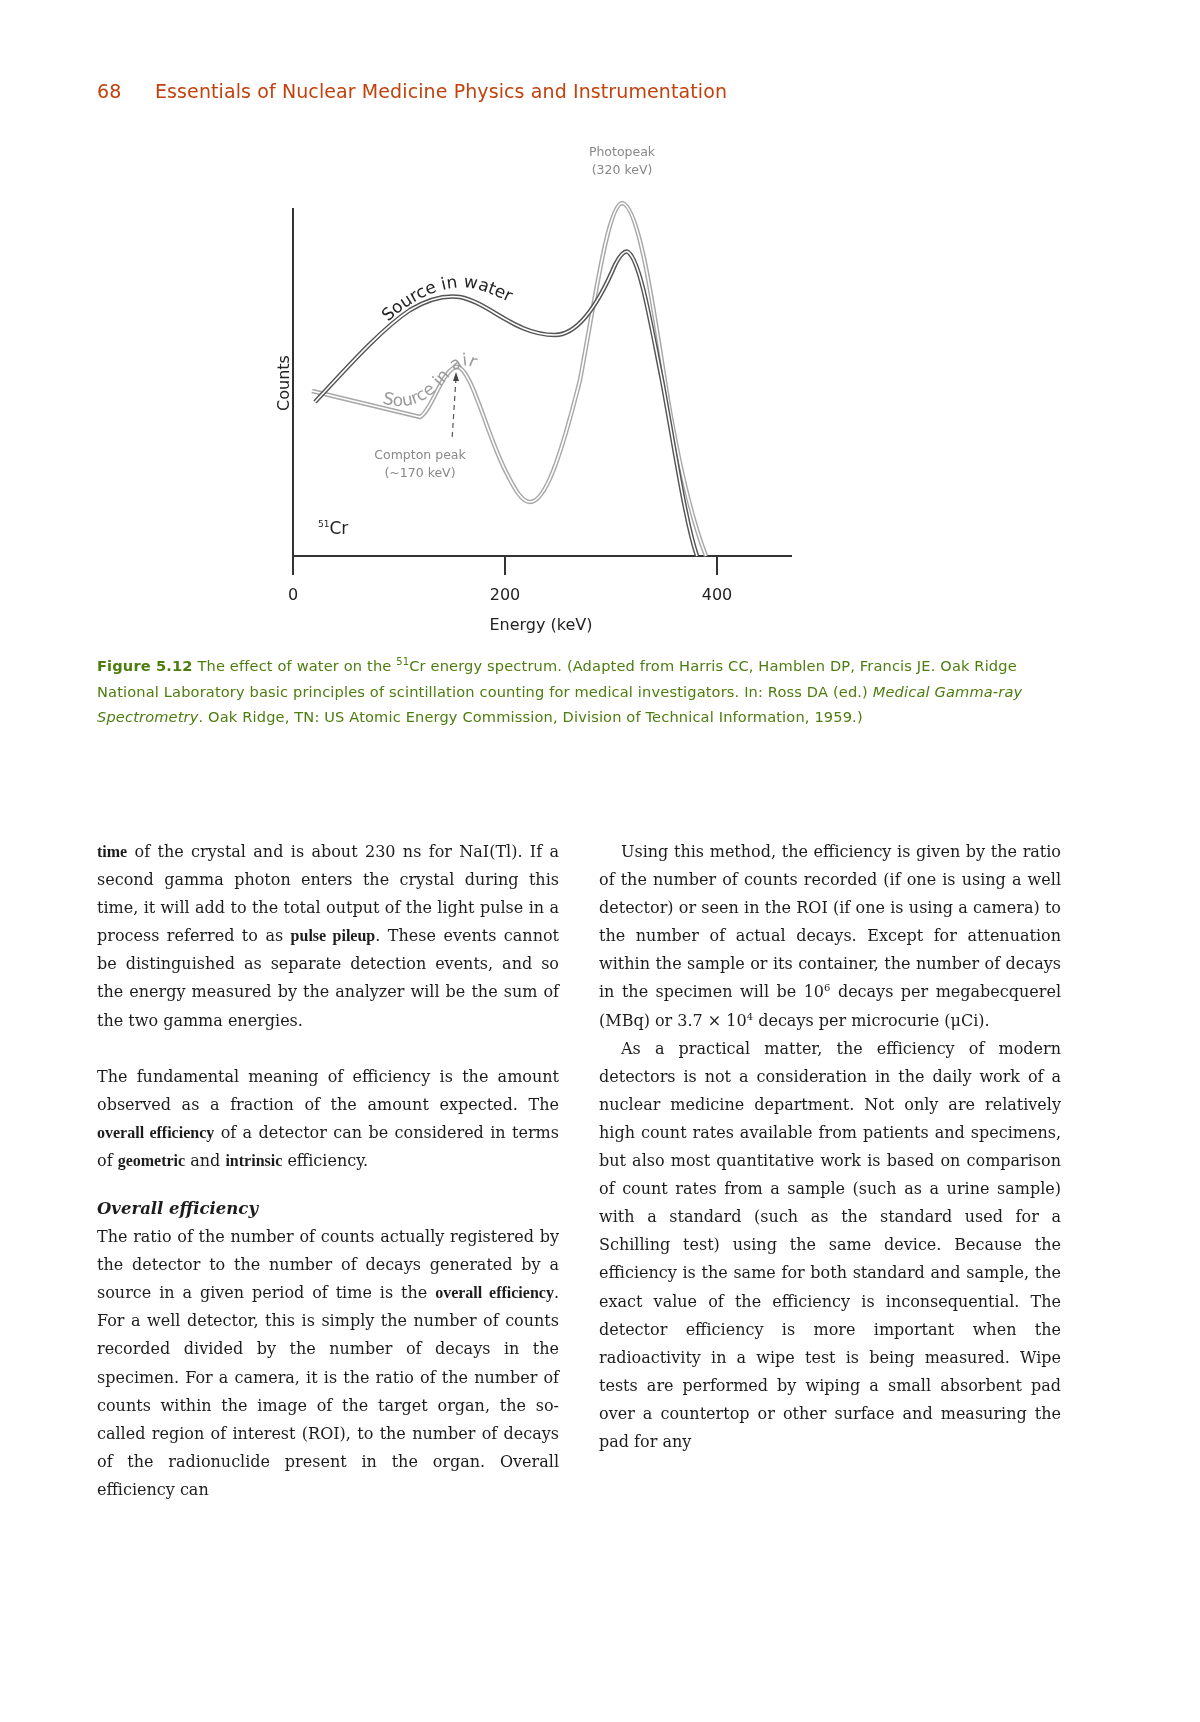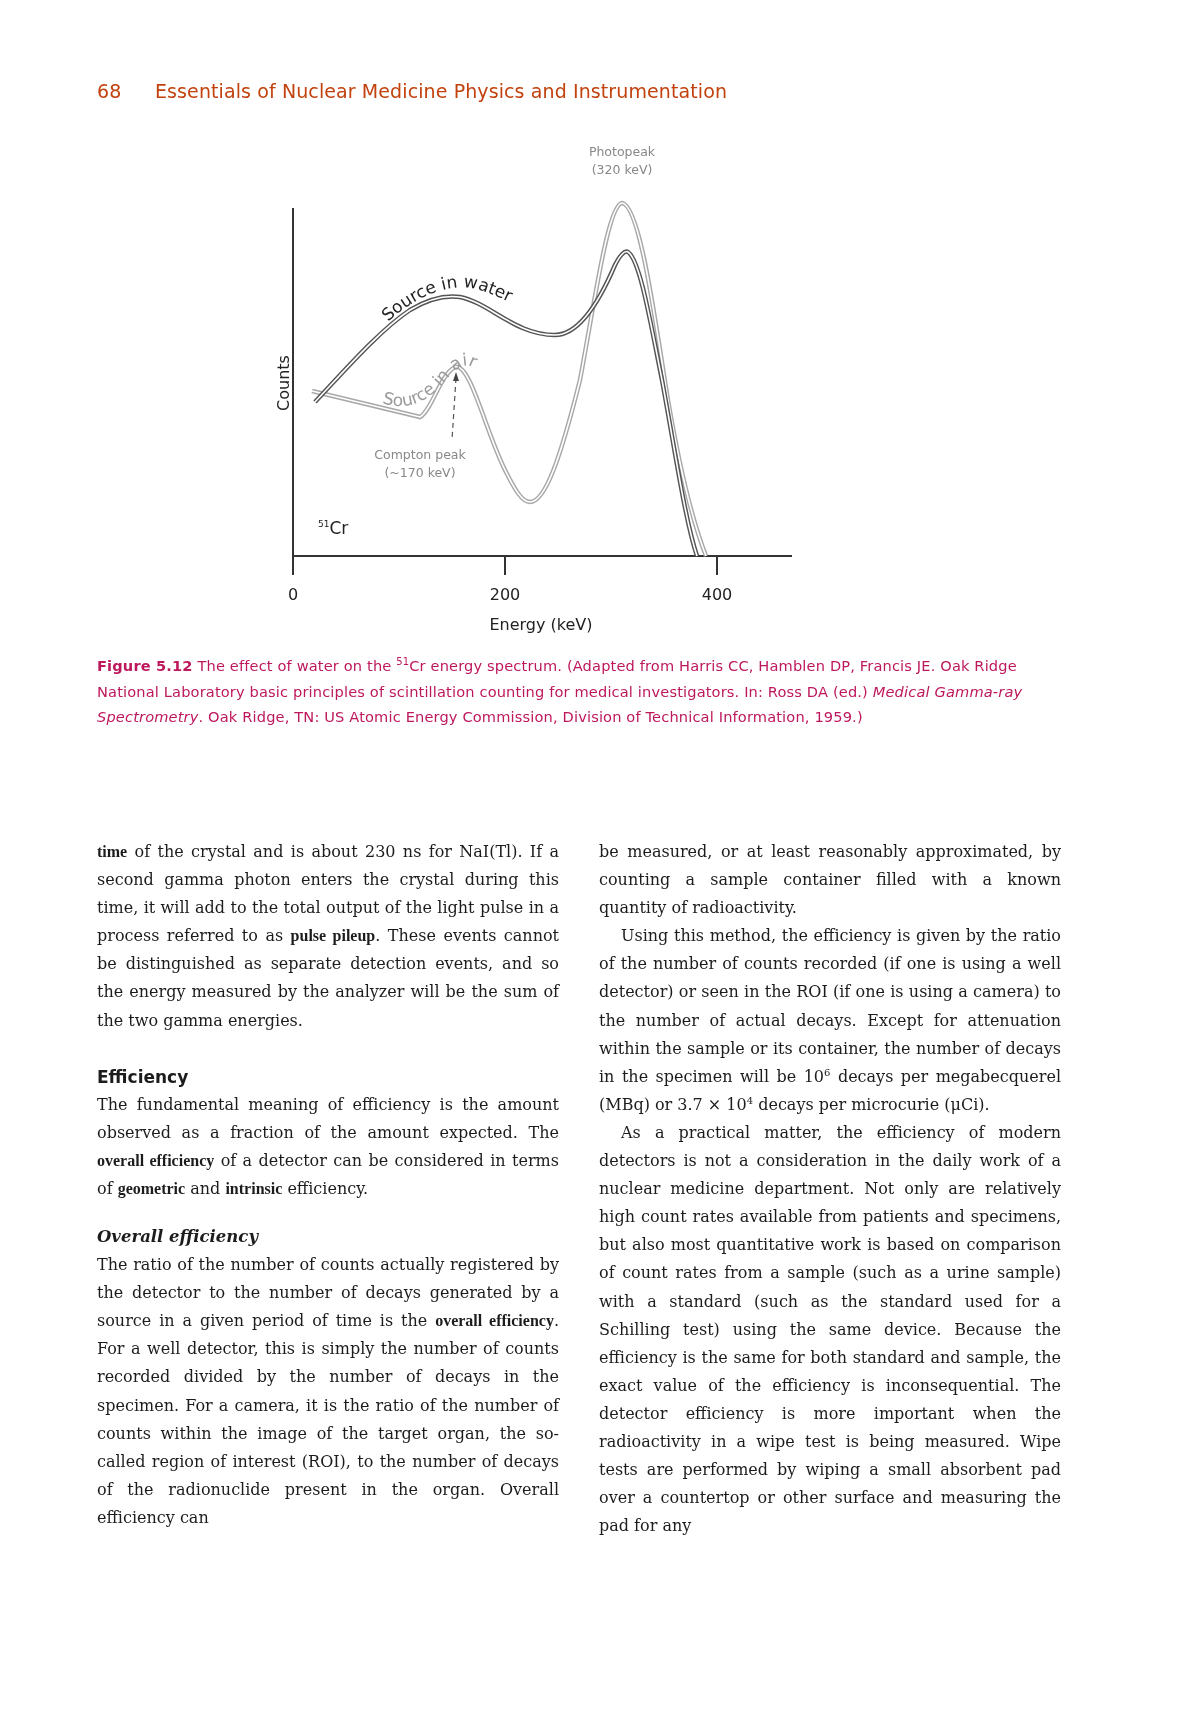--- a/index.html
+++ b/index.html
@@ -2,21 +2,21 @@
 <html><head>
 <meta charset="utf-8">
 <style>
   html, body { margin: 0; padding: 0; background: #ffffff; }
   body { width: 1200px; height: 1722px; position: relative; overflow: hidden;
          font-family: "DejaVu Sans", sans-serif; color: #1a1a1a; }
   .running-head { position: absolute; left: 97px; top: 80px; font-size: 19px; color: #c2410c; letter-spacing: 0.1px; }
   .running-head .pagenum { display: inline-block; width: 58px; }
   .figure { position: absolute; left: 0; top: 140px; width: 1200px; height: 520px; }
   .figure svg { position: absolute; left: 0; top: 0; }
-  .caption { position: absolute; left: 97px; top: 653px; width: 960px; font-size: 14.6px; line-height: 25.5px; color: #be185d; letter-spacing: 0.15px; }
+  .caption { position: absolute; left: 97px; top: 653px; width: 960px; font-size: 14.6px; line-height: 25.5px; color: #4d7c0f; letter-spacing: 0.15px; }
   .caption .fig-label { font-weight: bold; }
   .caption i { font-style: italic; }
   .col { position: absolute; top: 838px; width: 462px; font-family: "DejaVu Serif", serif; font-size: 16px; line-height: 28.1px; color: #1c1c1c; text-align: justify; }
   .col.left { left: 97px; }
   .col.right { left: 599px; }
   .col p { margin: 0; }
   .col p.indent { text-indent: 22px; }
   .col b { font-weight: bold; font-family: Liberation Serif, serif; }
   .col h3 { margin: 0; font-family: "DejaVu Sans", sans-serif; font-size: 17px; font-weight: bold; line-height: 28px; }
   .col h4 { margin: 0; font-size: 16.5px; font-weight: bold; font-style: italic; line-height: 28px; }
@@ -81,24 +81,22 @@
 </div>
 
 <div class="caption">
   <span class="fig-label">Figure 5.12</span>
   <span>The effect of water on the </span><sup>51</sup><span>Cr energy spectrum. (Adapted from Harris CC, Hamblen DP, Francis JE. Oak Ridge National Laboratory basic principles of scintillation counting for medical investigators. In: Ross DA (ed.) </span><i>Medical Gamma-ray Spectrometry</i><span>. Oak Ridge, TN: US Atomic Energy Commission, Division of Technical Information, 1959.)</span>
 </div>
 
 <div class="col left">
   <p><b>time</b><span> of the crystal and is about 230 ns for NaI(Tl). If a second gamma photon enters the crystal during this time, it will add to the total output of the light pulse in a process referred to as </span><b>pulse pileup</b><span>. These events cannot be distinguished as separate detection events, and so the energy measured by the analyzer will be the sum of the two gamma energies.</span></p>
   <div class="gap"></div>
-  <h3>Efficiency</h3>
   <p><span>The fundamental meaning of efficiency is the amount observed as a fraction of the amount expected. The </span><b>overall efficiency</b><span> of a detector can be considered in terms of </span><b>geometric</b><span> and </span><b>intrinsic</b><span> efficiency.</span></p>
   <div class="gap-sm"></div>
   <h4>Overall efficiency</h4>
   <p><span>The ratio of the number of counts actually registered by the detector to the number of decays generated by a source in a given period of time is the </span><b>overall efficiency</b><span>. For a well detector, this is simply the number of counts recorded divided by the number of decays in the specimen. For a camera, it is the ratio of the number of counts within the image of the target organ, the so-called region of interest (ROI), to the number of decays of the radionuclide present in the organ. Overall efficiency can</span></p>
 </div>
 
 <div class="col right">
-  <p>be measured, or at least reasonably approximated, by counting a sample container filled with a known quantity of radioactivity.</p>
   <p class="indent"><span>Using this method, the efficiency is given by the ratio of the number of counts recorded (if one is using a well detector) or seen in the ROI (if one is using a camera) to the number of actual decays. Except for attenuation within the sample or its container, the number of decays in the specimen will be 10</span><sup>6</sup><span> decays per megabecquerel (MBq) or 3.7 × 10</span><sup>4</sup><span> decays per microcurie (μCi).</span></p>
   <p class="indent">As a practical matter, the efficiency of modern detectors is not a consideration in the daily work of a nuclear medicine department. Not only are relatively high count rates available from patients and specimens, but also most quantitative work is based on comparison of count rates from a sample (such as a urine sample) with a standard (such as the standard used for a Schilling test) using the same device. Because the efficiency is the same for both standard and sample, the exact value of the efficiency is inconsequential. The detector efficiency is more important when the radioactivity in a wipe test is being measured. Wipe tests are performed by wiping a small absorbent pad over a countertop or other surface and measuring the pad for any</p>
 </div>
 
 </body></html>

